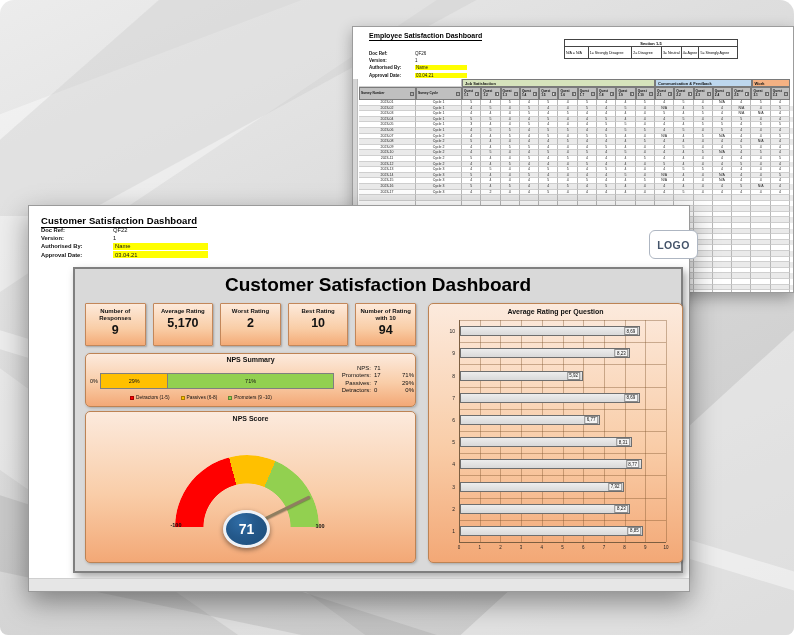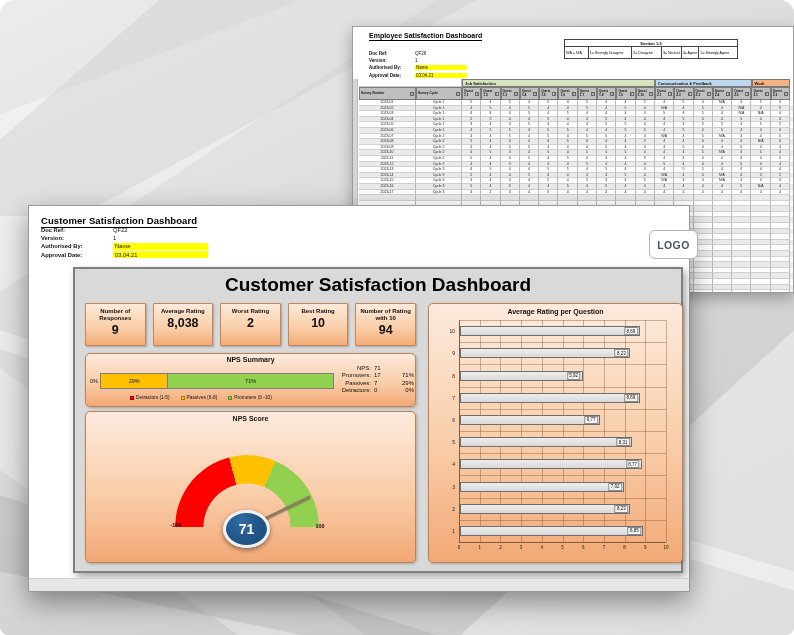--- a/index.html
+++ b/index.html
@@ -1000,21 +1000,21 @@
     <div class="main-panel">
       <div class="big-title">Customer Satisfaction Dashboard</div>
 
       <div class="kpi-row">
         <div class="kpi">
           <div class="kl">Number of Responses</div>
           <div class="kv">9</div>
         </div>
         <div class="kpi">
           <div class="kl">Average Rating</div>
-          <div class="kv">8,038</div>
+          <div class="kv">5,170</div>
         </div>
         <div class="kpi">
           <div class="kl">Worst Rating</div>
           <div class="kv">2</div>
         </div>
         <div class="kpi">
           <div class="kl">Best Rating</div>
           <div class="kv">10</div>
         </div>
         <div class="kpi">

